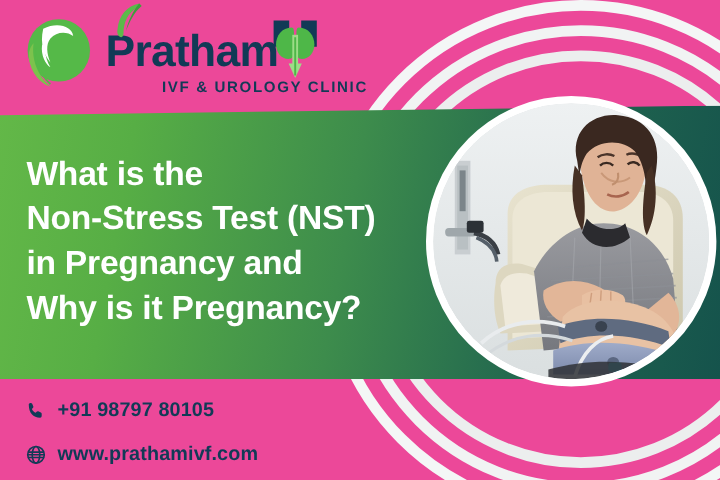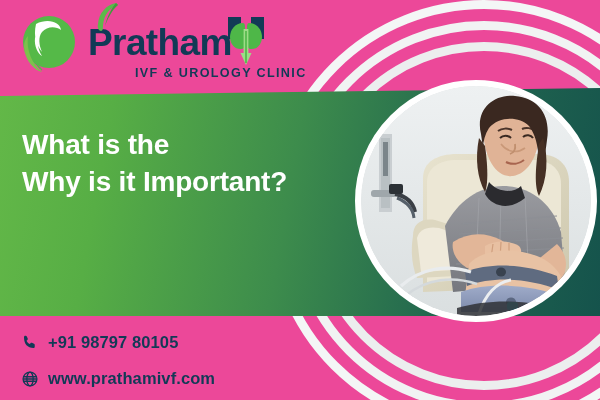--- a/index.html
+++ b/index.html
@@ -227,21 +227,23 @@
         </svg>
       </div>
       <div class="brand-sub">IVF &amp; UROLOGY CLINIC</div>
     </div>
   </div>
 
   <div class="green-band"></div>
 
   <div class="headline">
     <span class="hl">What is the</span>
-    <span class="hl">Why is it Important?</span>
+    <span class="hl">Non-Stress Test (NST)</span>
+    <span class="hl">in Pregnancy and</span>
+    <span class="hl">Why is it Pregnancy?</span>
   </div>
 
   <div class="photo-ring">
     <div class="photo">
       <svg width="230" height="230" viewBox="0 0 230 230">
         <defs>
           <linearGradient id="wallg" x1="0" y1="0" x2="0" y2="1">
             <stop offset="0%" stop-color="#eef1f2"></stop>
             <stop offset="100%" stop-color="#dadfe0"></stop>
           </linearGradient>

